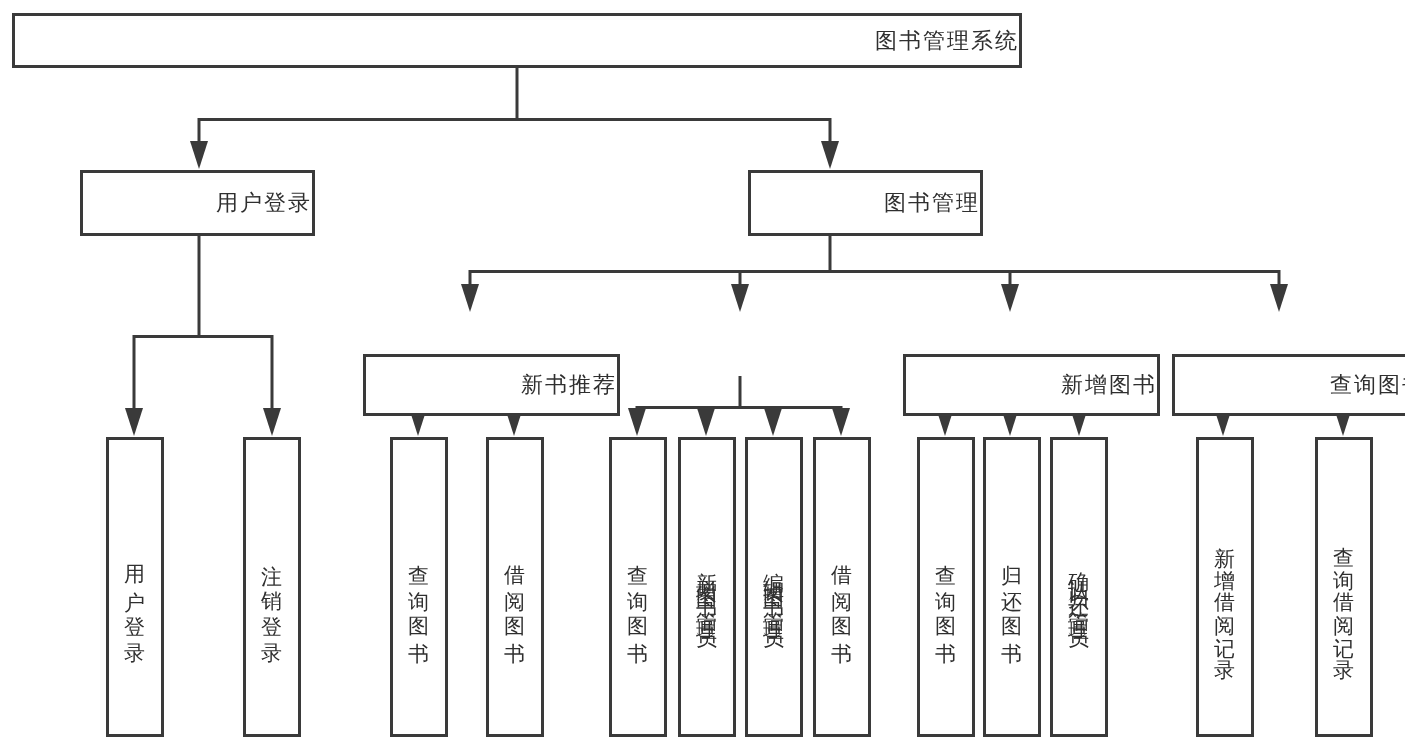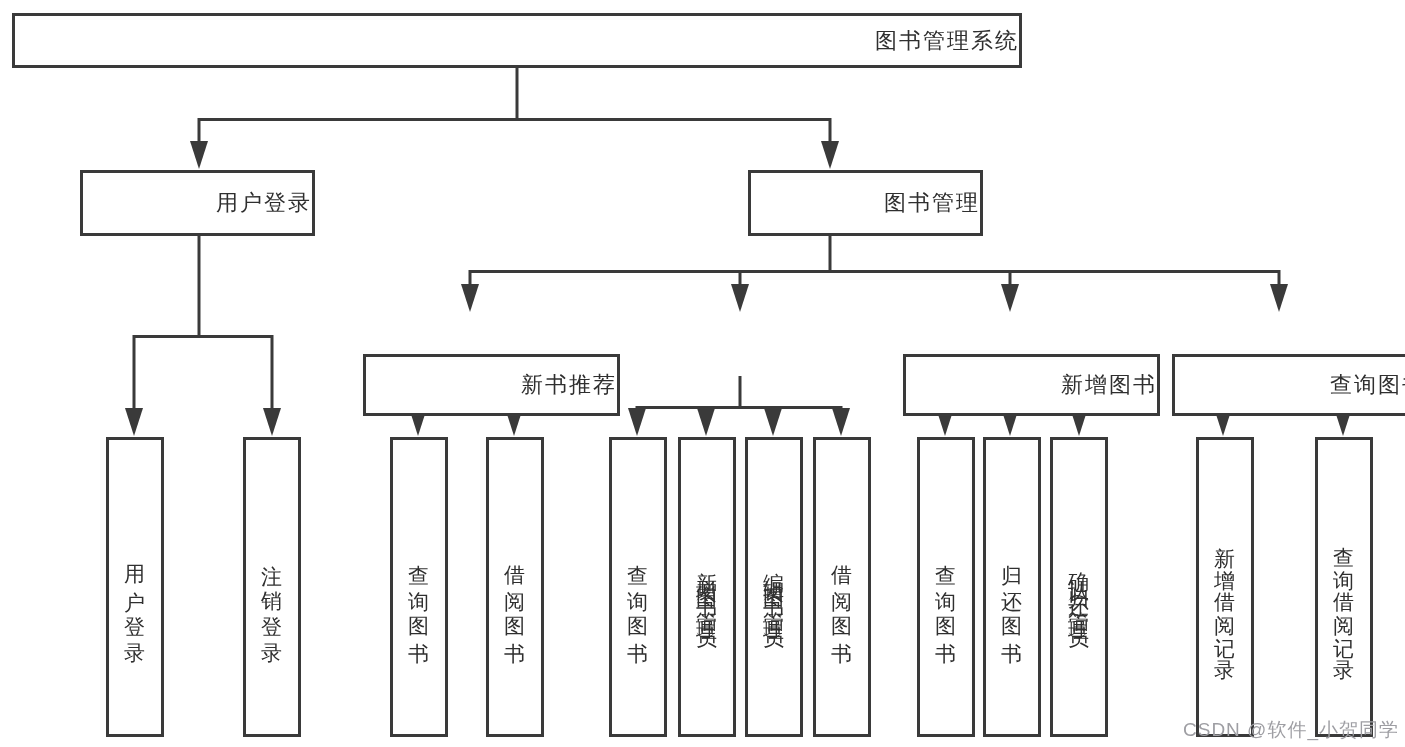--- a/index.html
+++ b/index.html
@@ -170,14 +170,13 @@
     <span class="vlabel" style="letter-spacing: 8.11111px; margin-bottom: -8.11111px;">确认归还（管理员）</span>
   </div>
 
   <div class="vnode" style="left:1196px">
     <span class="vlabel" style="letter-spacing: 22.6667px; margin-bottom: -22.6667px;">新增借阅记录</span>
   </div>
   <div class="vnode" style="left:1315px">
     <span class="vlabel" style="letter-spacing: 22.6667px; margin-bottom: -22.6667px;">查询借阅记录</span>
   </div>
 
-  <div class="watermark">CSDN @软件_小贺同学</div>
 </div>
 
 </body></html>

